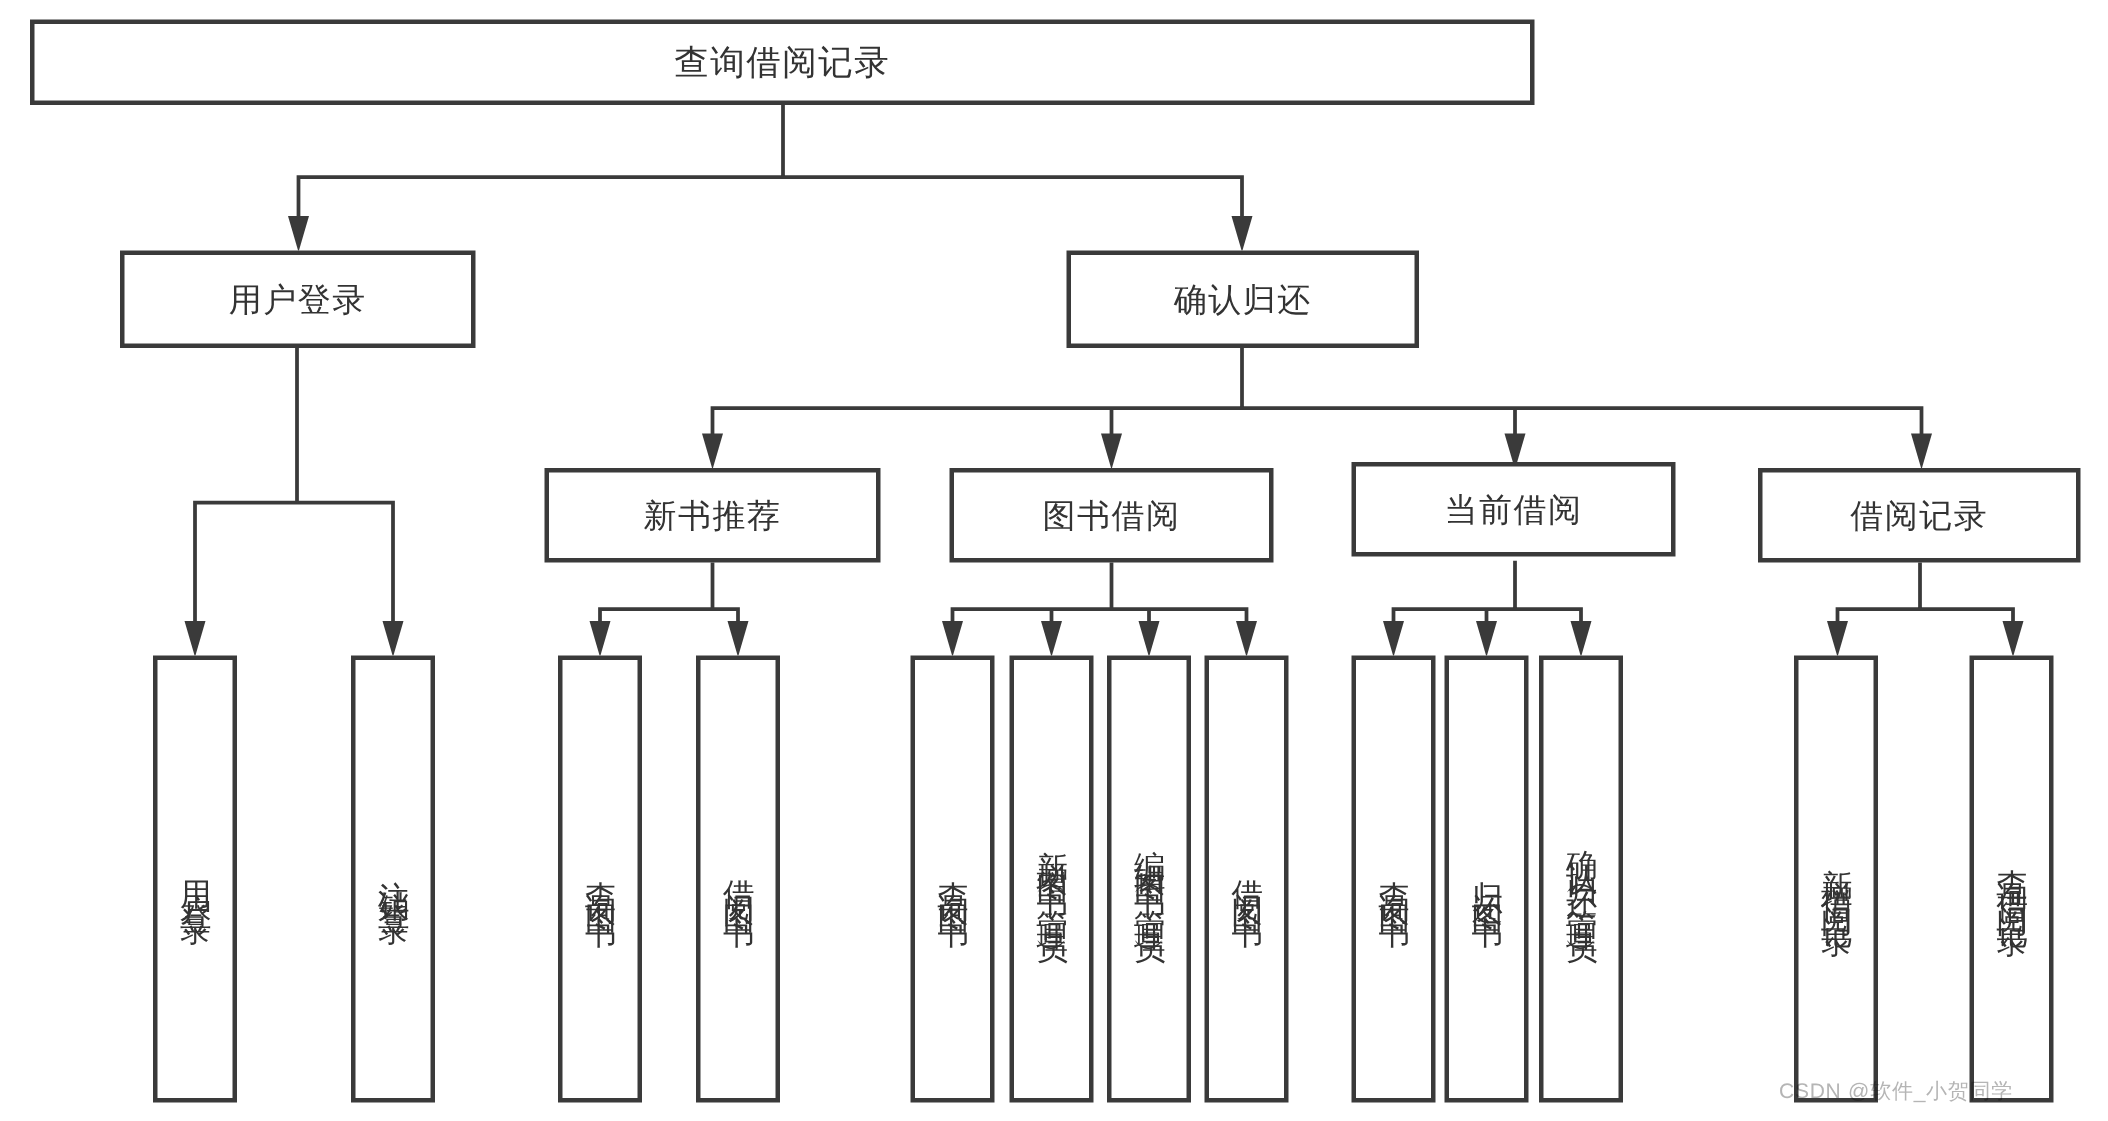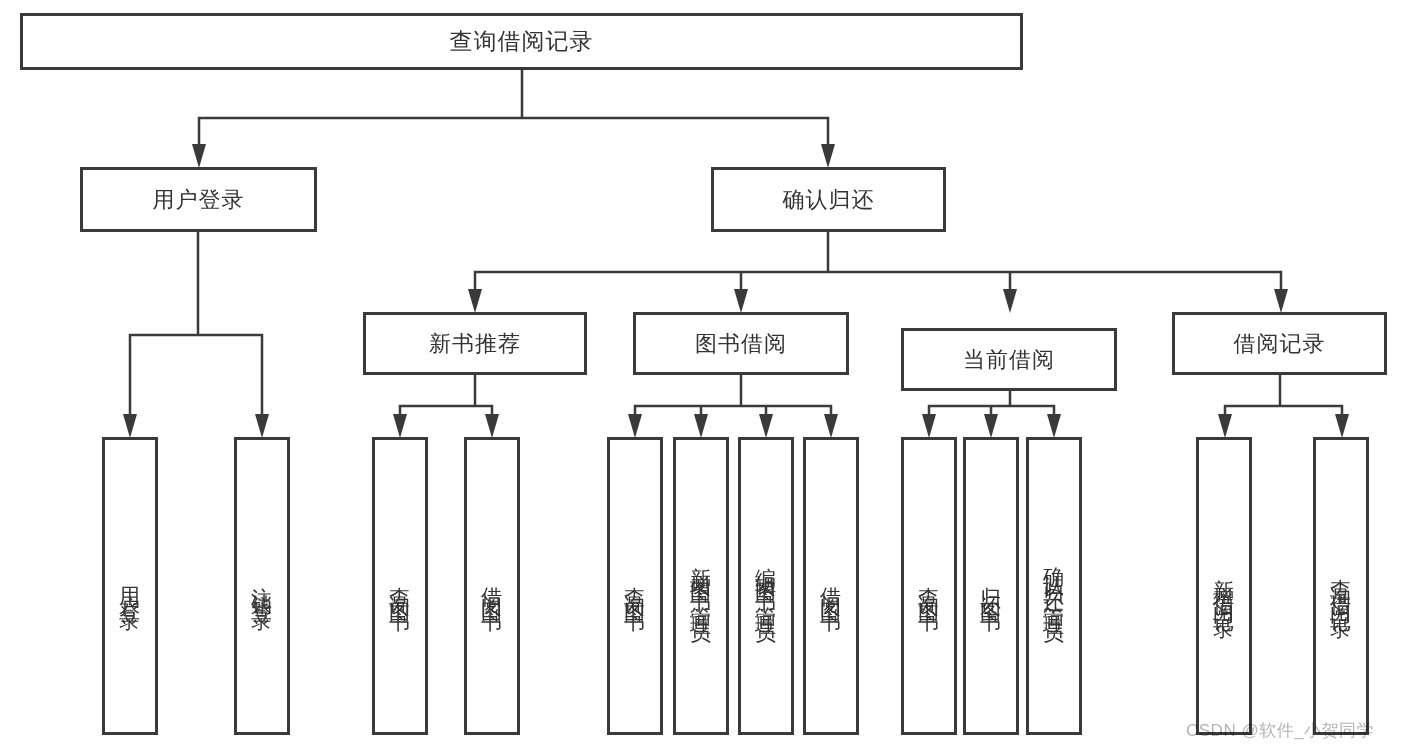--- a/index.html
+++ b/index.html
@@ -24,21 +24,21 @@
   }
   .leaf{top:437px;width:56px;height:298px;}
   .leaf .vtext{
     writing-mode:vertical-rl;text-orientation:mixed;
     letter-spacing:8px;line-height:1;white-space:nowrap;font-size:21px;
   }
   .root-node{font-size:23px;}
   .watermark{
     position:absolute;left:1186px;top:719px;z-index:3;
     color:var(--watermark);mix-blend-mode:multiply;
-    font-size:17px;letter-spacing:0.5px;white-space:nowrap;
+    font-size:14px;letter-spacing:0.5px;white-space:nowrap;
   }
 </style>
 </head>
 <body>
 
 <div class="canvas">
 
   <svg class="wires" width="1405" height="747" viewBox="0 0 1405 747">
 
     <path class="wire" d="M522,70 V118 M199,118 H828 M199,118 V146 M828,118 V146"></path>
@@ -85,21 +85,21 @@
   <div class="node" style="left:711px;top:167px;width:235px;height:65px">
     <span>确认归还</span>
   </div>
 
   <div class="node" style="left:633px;top:312px;width:216px;height:63px">
     <span>图书借阅</span>
   </div>
   <div class="node" style="left:363px;top:312px;width:224px;height:63px">
     <span>新书推荐</span>
   </div>
-  <div class="node" style="left:901px;top:328px;width:216px;height:63px">
+  <div class="node" style="left:901px;top:308px;width:216px;height:63px">
     <span>当前借阅</span>
   </div>
   <div class="node" style="left:1172px;top:312px;width:215px;height:63px">
     <span>借阅记录</span>
   </div>
 
   <div class="node leaf" style="left:102px">
     <span class="vtext">用户登录</span>
   </div>
   <div class="node leaf" style="left:234px">

